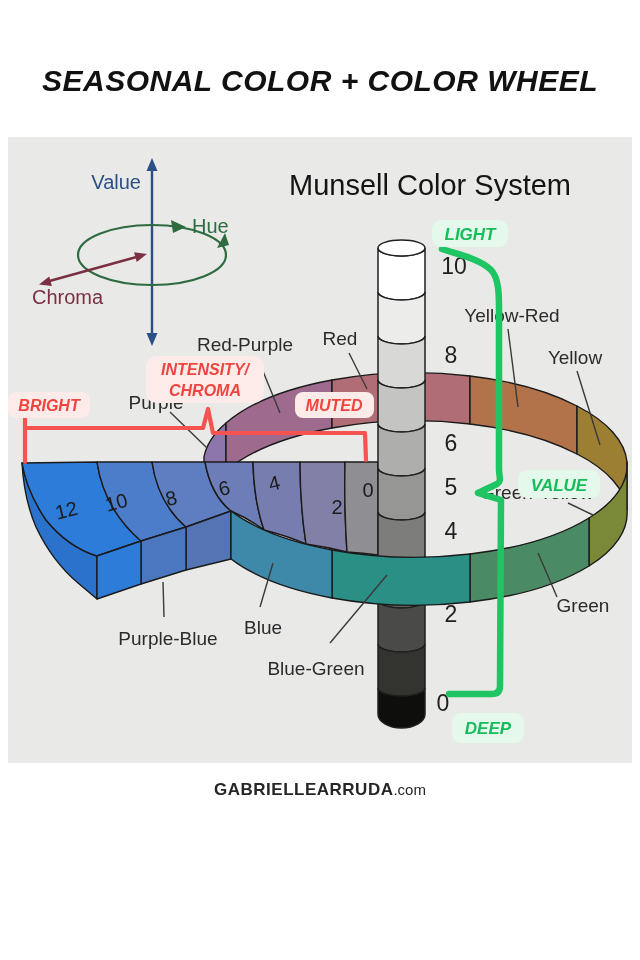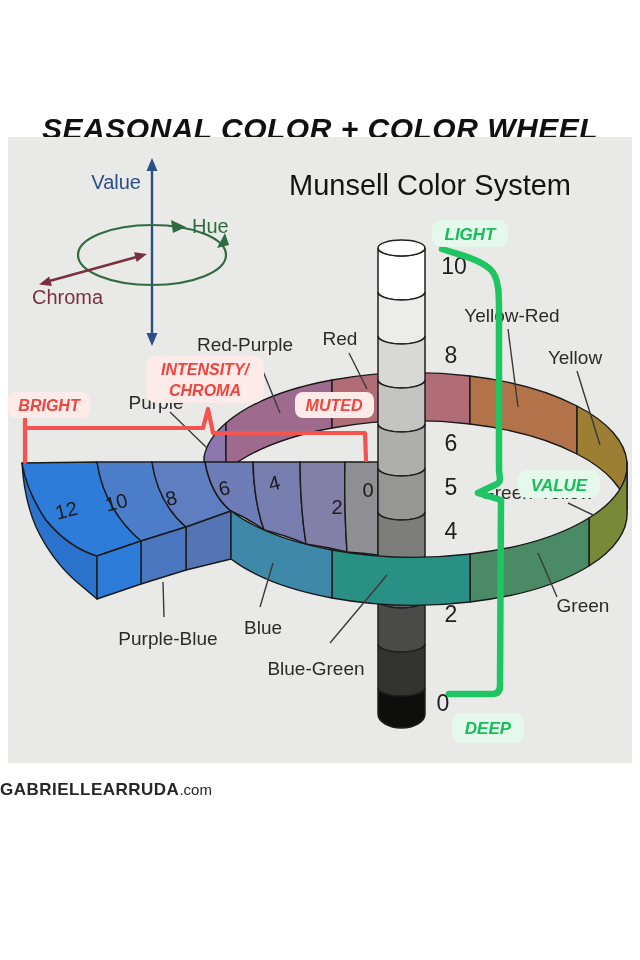--- a/index.html
+++ b/index.html
@@ -1,21 +1,21 @@
 <!DOCTYPE html>
 <html><head>
 <meta charset="utf-8">
 <style>
   html,body{margin:0;padding:0;}
   body{width:640px;height:960px;background:#ffffff;position:relative;overflow:hidden;
        font-family:"Liberation Sans",sans-serif;}
   .main-title{position:absolute;top:64px;left:0;width:640px;text-align:center;
-       font-size:30px;font-weight:bold;font-style:italic;letter-spacing:.5px;color:#111;margin-top:48px;}
+       font-size:30px;font-weight:bold;font-style:italic;letter-spacing:.5px;color:#111;}
   .panel{position:absolute;left:8px;top:137px;width:624px;height:626px;background:#e9e9e8;}
-  .footer{position:absolute;top:780px;left:0;width:640px;color:#262626;}
+  .footer{position:absolute;top:780px;left:0;width:640px;text-align:center;color:#262626;}
   .footer .brand{font-weight:bold;font-size:17px;letter-spacing:.5px;}
   .footer .suffix{font-size:15px;}
   svg text{font-family:"Liberation Sans",sans-serif;}
   .huelabel{font-size:19px;fill:#2b2b2b;}
   .valnum{font-size:23px;fill:#1f1f1f;}
   .chromanum{font-size:20px;fill:#1c1c1c;}
   .redtxt{font-size:16px;font-weight:bold;font-style:italic;fill:#f0453f;}
   .greentxt{font-size:17px;font-weight:bold;font-style:italic;fill:#17bd5a;}
   .axislabel{font-size:20px;}
   .pointer{stroke:#3a3a3a;stroke-width:1.4;fill:none;}

